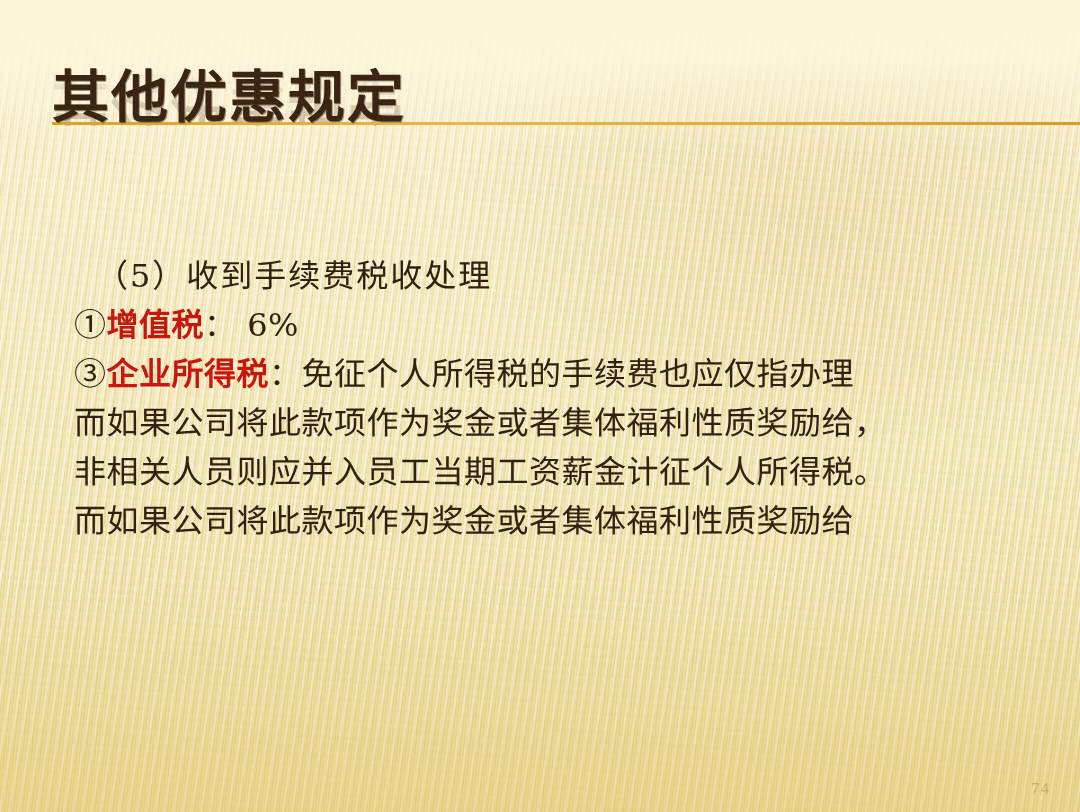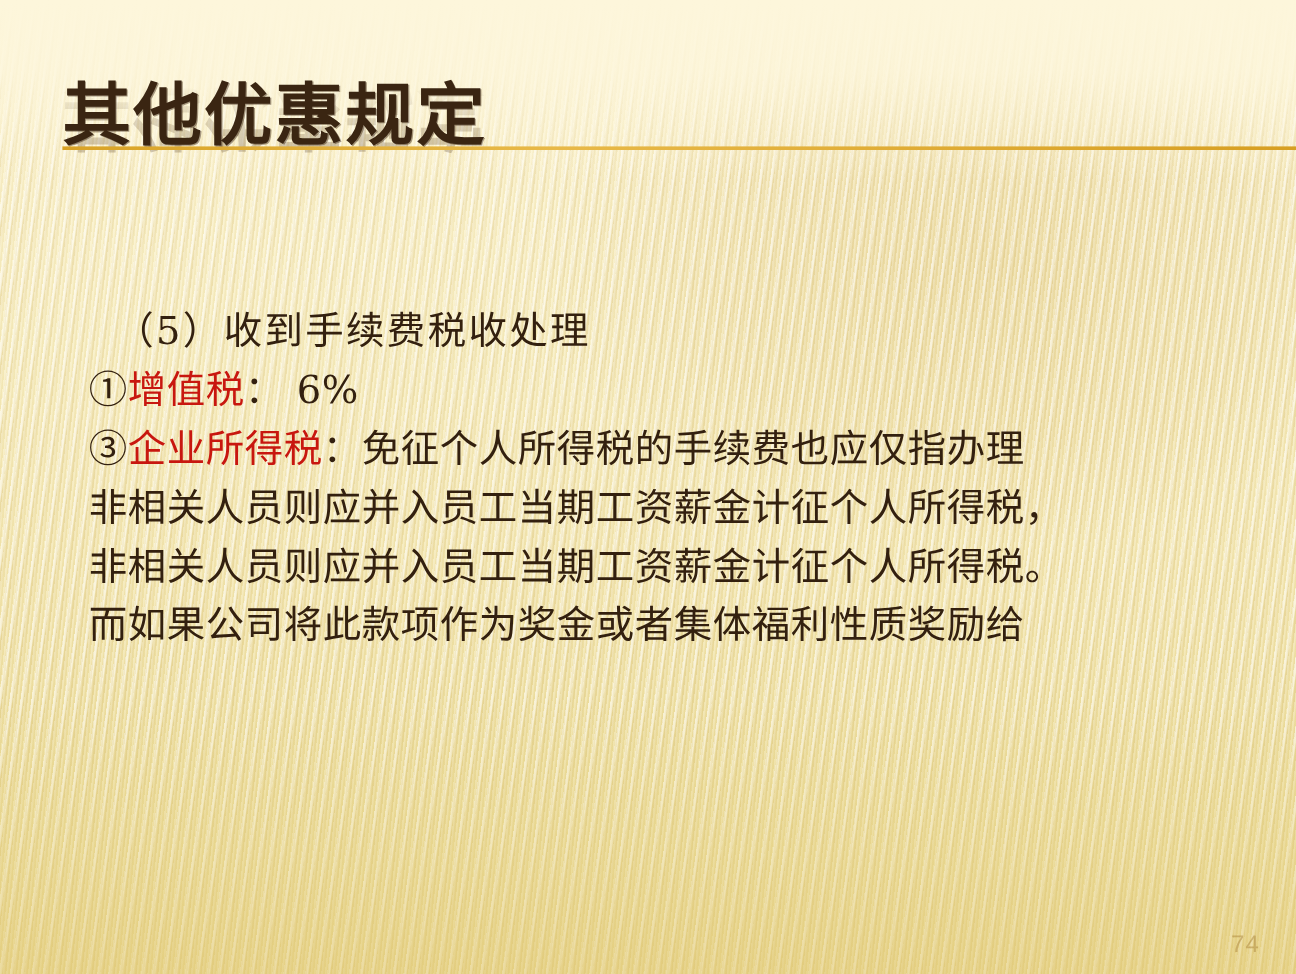--- a/index.html
+++ b/index.html
@@ -117,27 +117,27 @@
     width:940px;
     font-family:"DejaVu Serif","Liberation Serif",serif;
     color:#33200f;
     font-size:32px;
     line-height:49px;
     letter-spacing:.5px;
   }
   .line{white-space:nowrap;}
   .para{margin:0;}
   .indent{padding-left:22px;letter-spacing:2px;}
-  .hl{color:#c8170f;font-weight:400;}
+  .hl{color:#c8170f;font-weight:700;}
 
   
   .page-num{
     position:absolute;right:30px;bottom:13px;
-    font-family:Liberation Sans, sans-serif;
-    font-size:20px;
+    font-family:Liberation Serif, serif;
+    font-size:17px;
     color:rgba(176,140,66,0.55);
     letter-spacing:1px;
   }
 </style>
 </head>
 <body>
 
 <div class="slide">
 
   <div class="stripes"></div>
@@ -152,21 +152,21 @@
   </div>
 
   <div class="body-block">
 
     <p class="para line indent">（5）收到手续费税收处理</p>
 
     <p class="para line"><span>①</span><span class="hl">增值税</span><span>：</span><span> 6%</span></p>
 
 
     <p class="para line"><span>③</span><span class="hl">企业所得税</span><span>：</span><span>免征个人所得税的手续费也应仅指办理</span></p>
-    <p class="para line">非相关人员则应并入员工当期工资薪金计征个人所得税，</p>
+    <p class="para line">而如果公司将此款项作为奖金或者集体福利性质奖励给，</p>
     <p class="para line">非相关人员则应并入员工当期工资薪金计征个人所得税。</p>
     <p class="para line">而如果公司将此款项作为奖金或者集体福利性质奖励给</p>
 
   </div>
 
   <div class="page-num">74</div>
 
 </div>
 
 </body></html>

